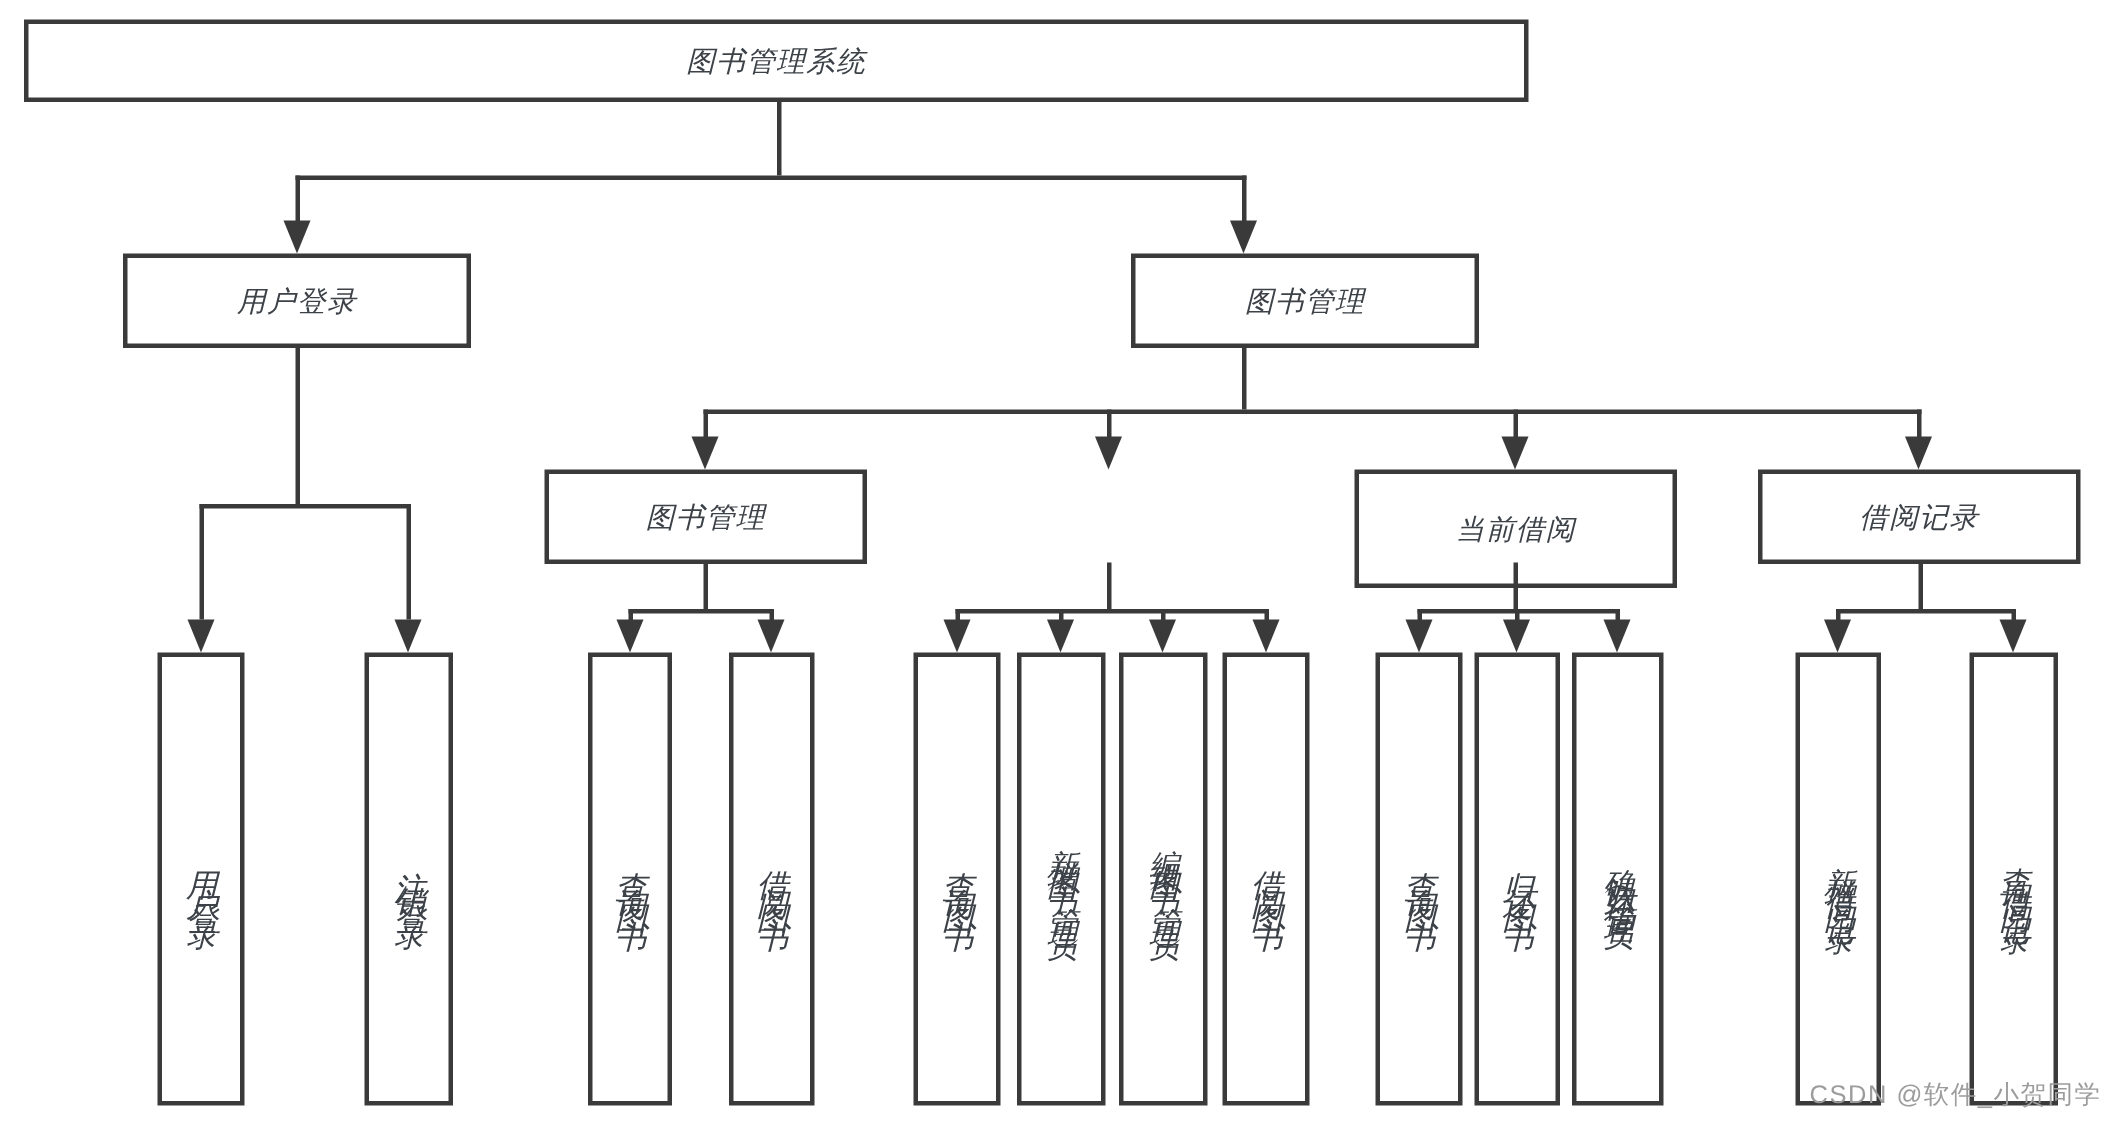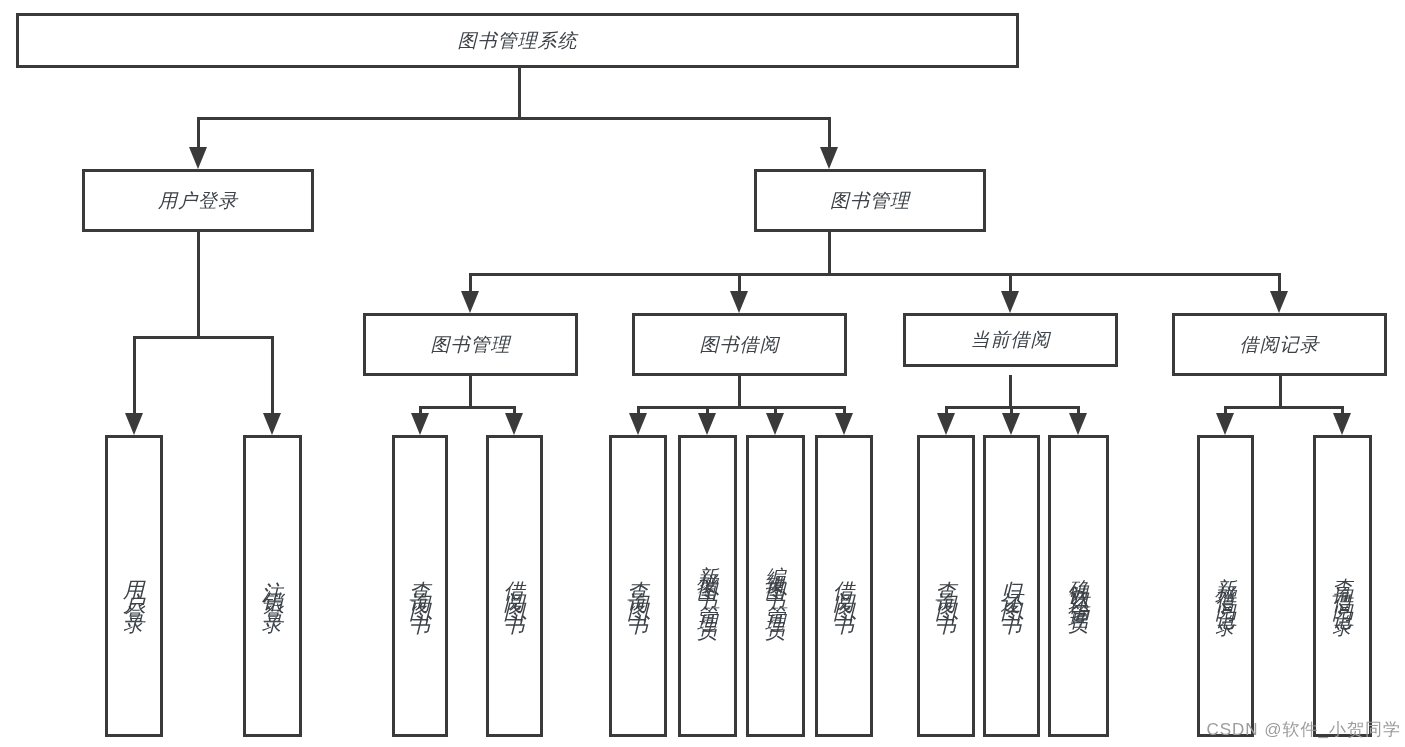--- a/index.html
+++ b/index.html
@@ -45,24 +45,21 @@
   <div class="box" style="left:82px;top:169px;width:232px;height:63px">
     <span class="hlabel">用户登录</span>
   </div>
   <div class="box" style="left:754px;top:169px;width:232px;height:63px">
     <span class="hlabel">图书管理</span>
   </div>
 
   <div class="box" style="left:363px;top:313px;width:215px;height:63px">
     <span class="hlabel">图书管理</span>
   </div>
-  <div class="box" style="left:632px;top:313px;width:215px;height:63px">
-    <span class="hlabel">图书借阅</span>
-  </div>
-  <div class="box" style="left:903px;top:313px;width:215px;height:54px">
+  <div class="box" style="left:903px;top:313px;width:215px;height:79px">
     <span class="hlabel">当前借阅</span>
   </div>
   <div class="box" style="left:1172px;top:313px;width:215px;height:63px">
     <span class="hlabel">借阅记录</span>
   </div>
 
   <div class="box" style="left:105px;top:435px;width:58px;height:302px">
     <span class="vlabel">用户登录</span>
   </div>
   <div class="box" style="left:243px;top:435px;width:59px;height:302px">

